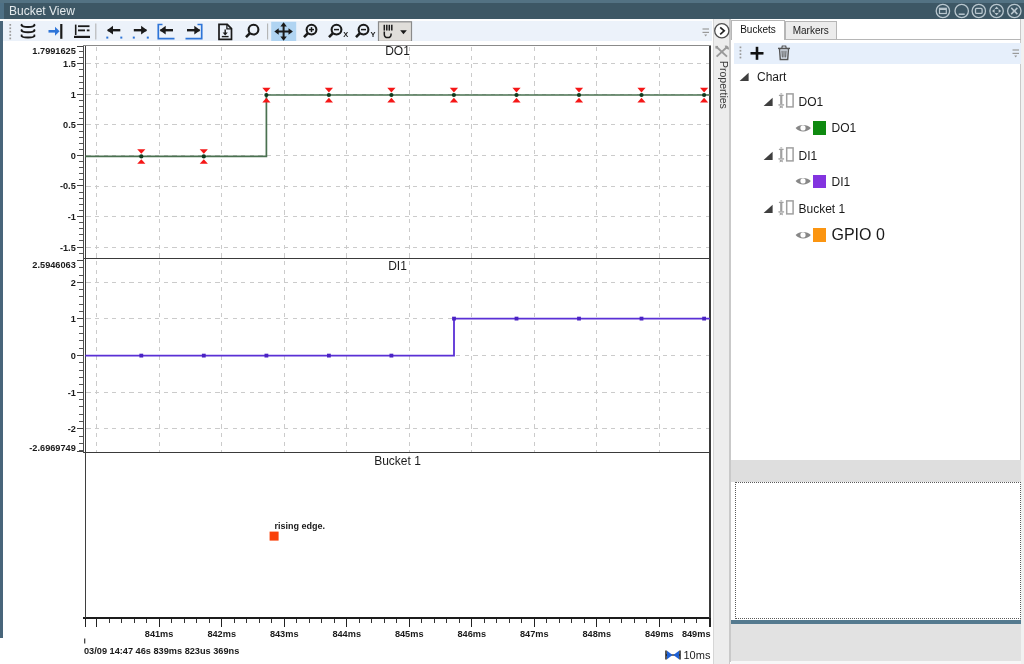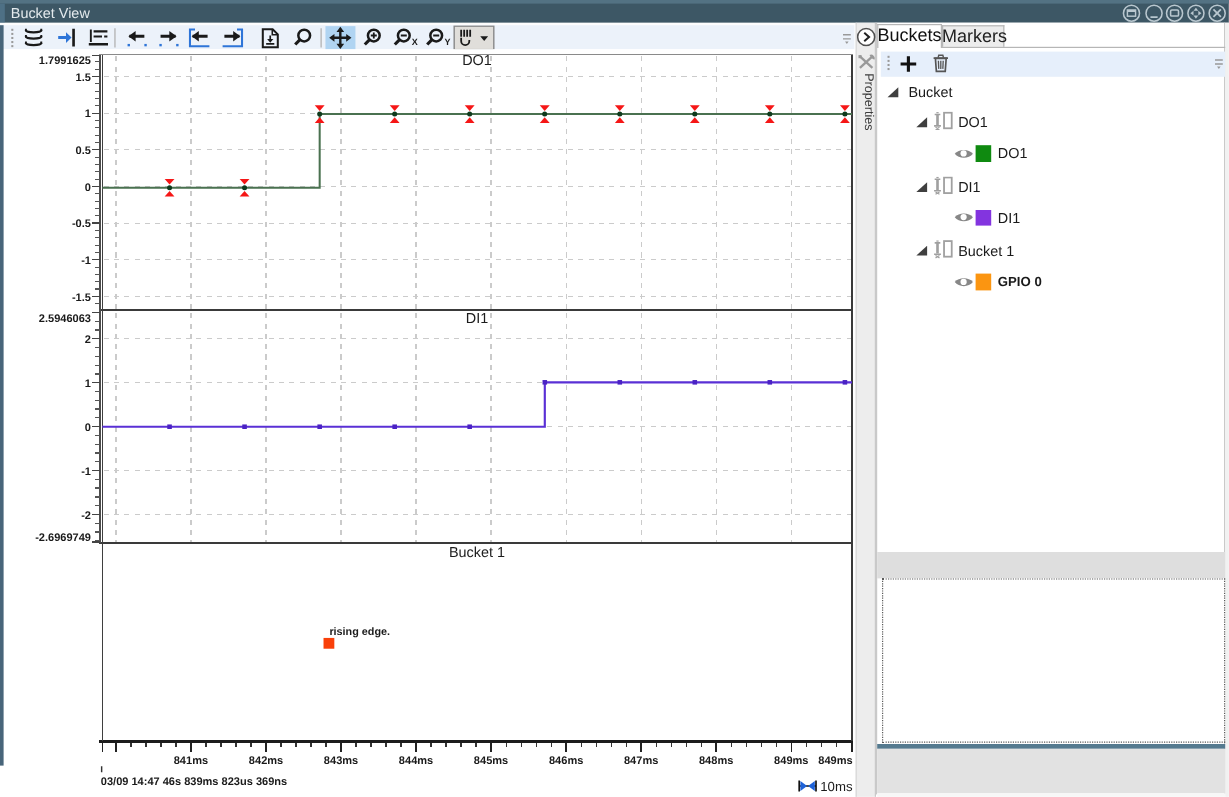--- a/index.html
+++ b/index.html
@@ -360,22 +360,22 @@
     <rect x="1.4" y="0.9" width="2.6" height="2.6" fill="#999999"></rect>
   </svg>
 <div class="abs" style="left:712.5px;top:60.5px;width:17px;height:60px;writing-mode:vertical-rl;font-size:10.5px;color:#3c3c3c;text-align:left">Properties</div>
 
 <div class="abs" style="left:729.5px;top:19.2px;width:291.5px;height:642.8px;background:#ffffff;border-left:1px solid #c9c9c9;border-right:1px solid #c9c9c9;box-sizing:border-box"></div>
 <div class="abs" style="left:1020.5px;top:19px;width:3.5px;height:645px;background:#f1f1f1"></div>
 
 <div class="abs" style="left:785px;top:20.5px;width:51.5px;height:18.5px;background:#ececec;border:1px solid #b6b6b6;border-bottom:none;box-sizing:border-box"></div>
 <div class="abs" style="left:785px;top:39px;width:236px;height:1px;background:#b6b6b6"></div>
 <div class="abs" style="left:731px;top:19.5px;width:54px;height:20.5px;background:#ffffff;border:1px solid #b6b6b6;border-bottom:none;box-sizing:border-box"></div>
-<div class="abs" style="left:731px;top:21px;width:54px;height:18px;line-height:18px;text-align:center;font-size:15px;color:#111">Buckets</div>
-<div class="abs" style="left:785px;top:22px;width:51.5px;height:17px;line-height:17px;text-align:center;font-size:15px;color:#222">Markers</div>
+<div class="abs" style="left:731px;top:21px;width:54px;height:18px;line-height:18px;text-align:center;font-size:10px;color:#111">Buckets</div>
+<div class="abs" style="left:785px;top:22px;width:51.5px;height:17px;line-height:17px;text-align:center;font-size:10px;color:#222">Markers</div>
 
 <div class="abs" style="left:733.5px;top:42.8px;width:287px;height:20.8px;background:#e6effb"></div>
 <svg width="295" height="26" viewBox="729 41 295 26" style="position:absolute;left:729px;top:41px">
     <rect x="739.6" y="46.5" width="1.7" height="1.7" fill="#9a9a9a"></rect>
     <rect x="739.6" y="49.9" width="1.7" height="1.7" fill="#9a9a9a"></rect>
     <rect x="739.6" y="53.3" width="1.7" height="1.7" fill="#9a9a9a"></rect>
     <rect x="739.6" y="56.7" width="1.7" height="1.7" fill="#9a9a9a"></rect>
     <line x1="750.5" y1="53.3" x2="763.5" y2="53.3" stroke="#111" stroke-width="2.6"></line>
     <line x1="757" y1="46.8" x2="757" y2="59.8" stroke="#111" stroke-width="2.6"></line>
     <path d="M779.5,48.6 L788.5,48.6 L787.7,59.5 L780.3,59.5 Z" fill="none" stroke="#555" stroke-width="1.4"></path>
@@ -385,21 +385,21 @@
     <line x1="784" y1="50.6" x2="784" y2="57.4" stroke="#555" stroke-width="1.1"></line>
     <line x1="786" y1="50.6" x2="785.7" y2="57.4" stroke="#555" stroke-width="1.1"></line>
     <line x1="1012.5" y1="50" x2="1019" y2="50" stroke="#999" stroke-width="1.2"></line>
     <line x1="1012.5" y1="53.4" x2="1019" y2="53.4" stroke="#999" stroke-width="1.2"></line>
     <path d="M1014.2,55.5 L1017.2,55.5 L1015.7,57.6 Z" fill="#999"></path>
   </svg>
 
 <svg width="11" height="10" viewBox="0 0 11 10" style="position:absolute;left:738.5px;top:71.5px">
     <path d="M9.6,0.8 L9.6,9 L0.6,9 Z" fill="#3f3f3f"></path>
   </svg>
-<div style="position:absolute;left:757px;top:67.5px;height:18px;line-height:18px;font-size:12px;font-weight:normal;color:#1a1a1a;white-space:nowrap">Bucket</div>
+<div style="position:absolute;left:757px;top:67.5px;height:18px;line-height:18px;font-size:12px;font-weight:normal;color:#1a1a1a;white-space:nowrap">Chart</div>
 <svg width="11" height="10" viewBox="0 0 11 10" style="position:absolute;left:762.5px;top:96.5px">
     <path d="M9.6,0.8 L9.6,9 L0.6,9 Z" fill="#3f3f3f"></path>
   </svg>
 <svg width="17" height="17" viewBox="0 0 17 17" style="position:absolute;left:777.5px;top:93.0px">
     <rect x="2.3" y="0.4" width="1.9" height="1" fill="#a0a0a0"></rect>
     <line x1="0.9" y1="2.4" x2="5.6" y2="2.4" stroke="#a0a0a0" stroke-width="1.3"></line>
     <line x1="3.25" y1="2.4" x2="3.25" y2="11.3" stroke="#a0a0a0" stroke-width="2.2"></line>
     <line x1="0.4" y1="11.9" x2="6.1" y2="11.9" stroke="#a0a0a0" stroke-width="1.3"></line>
     <path d="M1.6,13 L4.9,14.9 M4.9,13 L1.6,14.9" stroke="#a0a0a0" stroke-width="1"></path>
     <rect x="8.7" y="0.9" width="6.4" height="13" fill="none" stroke="#a0a0a0" stroke-width="1.5"></rect>
@@ -439,18 +439,18 @@
     <path d="M0.6,5.1 C4,0.9 12.4,0.9 15.8,5.1 C12.4,9.6 4,9.6 0.6,5.1 Z" fill="#878787"></path>
     <circle cx="8" cy="4.9" r="2.6" fill="#ffffff"></circle>
   </svg>
 <div style="position:absolute;left:812.9px;top:174.5px;width:13.6px;height:13.6px;background:#8334df"></div>
 <div style="position:absolute;left:831.5px;top:172.5px;height:18px;line-height:18px;font-size:12px;font-weight:normal;color:#1a1a1a;white-space:nowrap">DI1</div>
 <svg width="17" height="11" viewBox="0 0 17 11" style="position:absolute;left:794.5px;top:229.5px">
     <path d="M0.6,5.1 C4,0.9 12.4,0.9 15.8,5.1 C12.4,9.6 4,9.6 0.6,5.1 Z" fill="#878787"></path>
     <circle cx="8" cy="4.9" r="2.6" fill="#ffffff"></circle>
   </svg>
 <div style="position:absolute;left:812.9px;top:228px;width:13.6px;height:13.6px;background:#fb9511"></div>
-<div style="position:absolute;left:831.5px;top:226px;height:18px;line-height:18px;font-size:11px;font-weight:bold;color:#1a1a1a;white-space:nowrap">GPIO 0</div>
+<div style="position:absolute;left:831.5px;top:226px;height:18px;line-height:18px;font-size:16px;font-weight:normal;color:#1a1a1a;white-space:nowrap">GPIO 0</div>
 
 <div class="abs" style="left:730.5px;top:460.2px;width:290px;height:22px;background:#dedede"></div>
 <div class="abs" style="left:734.5px;top:482.2px;width:286px;height:136.6px;background:#ffffff;border:1px dotted #5a5a5a;box-sizing:border-box"></div>
 <div class="abs" style="left:730.5px;top:619.6px;width:290px;height:4.8px;background:#557a8f"></div>
 <div class="abs" style="left:730.5px;top:624.4px;width:290px;height:37px;background:#e2e2e2"></div>
 <div class="abs" style="left:730.5px;top:661.3px;width:290px;height:2.7px;background:#f7f7f7"></div>
 </body></html>

